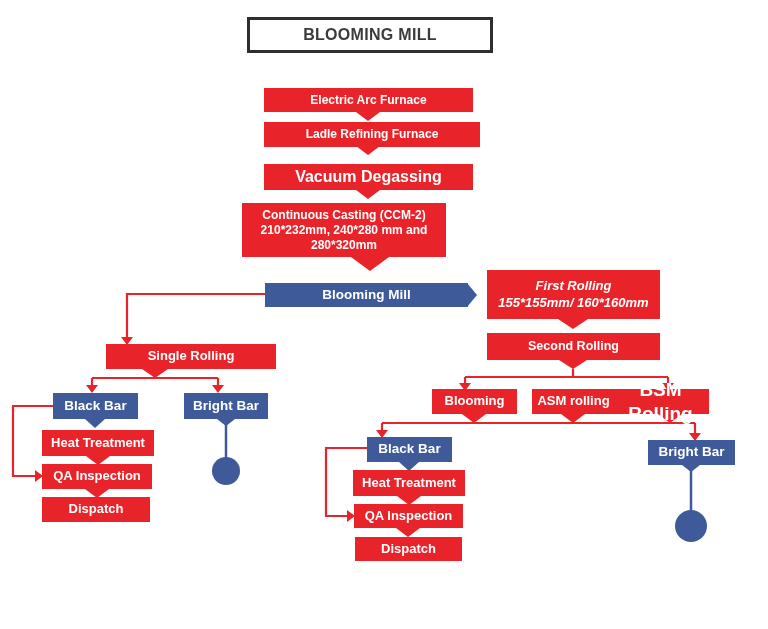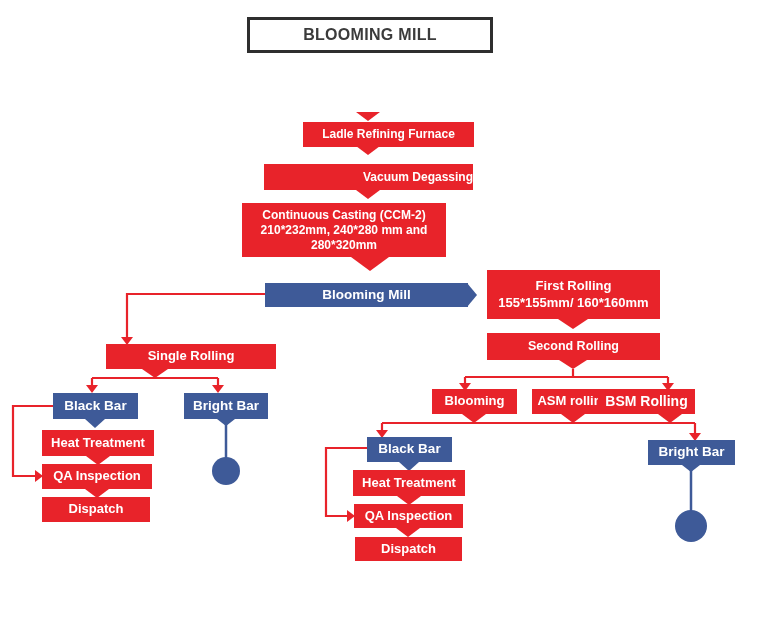--- a/index.html
+++ b/index.html
@@ -30,30 +30,30 @@
   .red-box{background:var(--red);}
   .blue-box{background:var(--blue);}
   .title-box{
     position:absolute;left:247px;top:17px;width:246px;height:36px;
     border:3px solid var(--title-border);background:#fff;
     display:flex;align-items:center;justify-content:center;
     font-weight:bold;font-size:16px;color:var(--title-text);letter-spacing:.3px;
   }
   
   .eaf{left:264px;top:88px;width:209px;height:24px;font-size:12px;}
-  .lrf{left:264px;top:122px;width:171px;height:25px;font-size:12px;margin-left:39px;}
-  .vd {left:264px;top:164px;width:209px;height:26px;font-size:12px;align-items:flex-end;}
+  .lrf{left:264px;top:122px;width:216px;height:25px;font-size:12px;}
+  .vd {left:264px;top:164px;width:209px;height:26px;font-size:16px;}
   .cc {left:242px;top:203px;width:204px;height:54px;font-size:12px;}
   .bm {left:265px;top:283px;width:203px;height:24px;font-size:13.5px;}
   
-  .fr {left:487px;top:270px;width:173px;height:49px;font-size:13px;}
+  .fr {left:487px;top:270px;width:173px;height:49px;font-size:13px;font-style:italic;}
   .sr2{left:487px;top:333px;width:173px;height:27px;font-size:12.5px;}
   .blm{left:432px;top:389px;width:85px;height:25px;font-size:13px;}
   .asm{left:532px;top:389px;width:83px;height:25px;font-size:13px;}
-  .bsm{left:598px;top:389px;width:97px;height:25px;font-size:14px;}
+  .bsm{left:612px;top:389px;width:97px;height:25px;font-size:19px;}
   .bbr{left:367px;top:437px;width:85px;height:25px;font-size:13.5px;}
   .htr{left:353px;top:470px;width:112px;height:26px;font-size:13px;}
   .qar{left:354px;top:504px;width:109px;height:24px;font-size:13px;}
   .dsr{left:355px;top:537px;width:107px;height:24px;font-size:13px;}
   .brr{left:648px;top:440px;width:87px;height:25px;font-size:13.5px;}
   
   .srl{left:70px;top:344px;width:170px;height:25px;font-size:13px;margin-left:36px;}
   .bbl{left:53px;top:393px;width:85px;height:26px;font-size:13.5px;}
   .brl{left:184px;top:393px;width:84px;height:26px;font-size:13.5px;}
   .htl{left:42px;top:430px;width:112px;height:26px;font-size:13px;}
@@ -116,20 +116,23 @@
     <circle class="dot" cx="226" cy="471" r="14"></circle>
     <polygon class="trib" points="682,465 700,465 691,472"></polygon>
     <path class="lnb" d="M691,470 L691,511"></path>
     <circle class="dot" cx="691" cy="526" r="16"></circle>
   </svg>
 
   <div class="title-box">
     <span>BLOOMING MILL</span>
   </div>
 
+  <div class="node red-box eaf">
+    <span>Electric Arc Furnace</span>
+  </div>
   <div class="node red-box lrf">
     <span>Ladle Refining Furnace</span>
   </div>
   <div class="node red-box vd">
     <span>Vacuum Degassing</span>
   </div>
   <div class="node red-box cc">
     <span>Continuous Casting (CCM-2)</span>
     <span>210*232mm, 240*280 mm and 280*320mm</span>
   </div>

